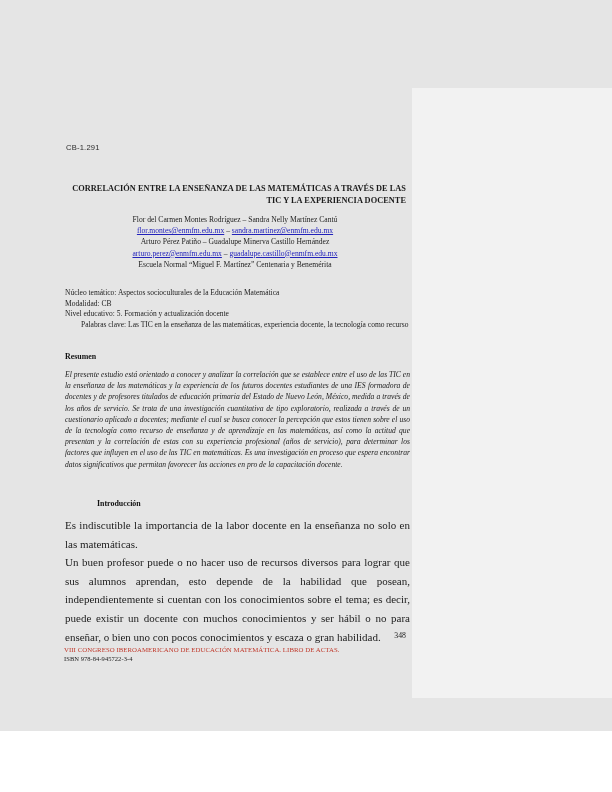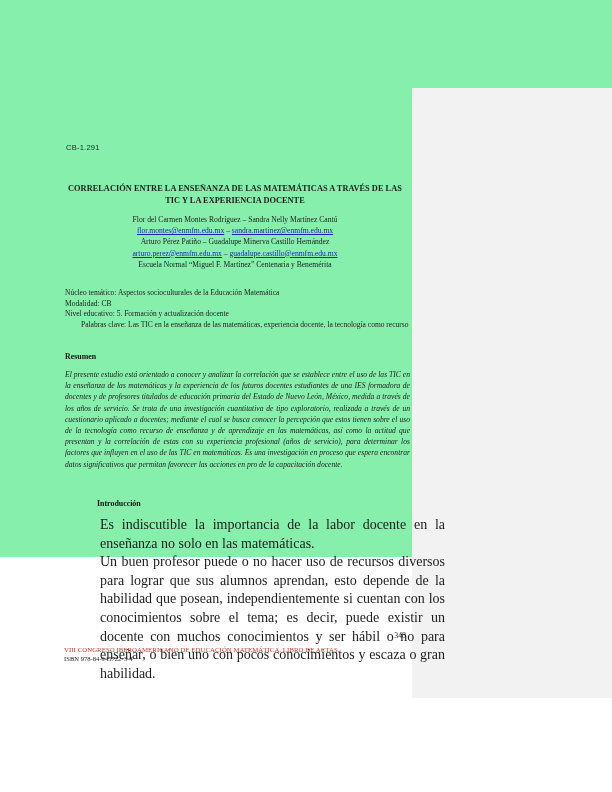--- a/index.html
+++ b/index.html
@@ -12,22 +12,22 @@
     background: #ffffff;
     font-family: "Liberation Serif", serif;
     position: relative;
     overflow: hidden;
   }
   .page {
     position: absolute;
     left: 0;
     top: 0;
     width: 612px;
-    height: 557px;
-    background: #86efac;
+    height: 731px;
+    background: #e5e5e5;
   }
   
   .gray-panel {
     position: absolute;
     left: 412px;
     top: 88px;
     width: 200px;
     height: 610px;
     background: #f2f2f2;
   }
@@ -45,21 +45,21 @@
     font-family: "Liberation Sans", sans-serif;
     font-size: 7.6px;
     color: #2b2b2b;
     letter-spacing: 0.2px;
   }
   .title {
     position: absolute;
     left: 64px;
     top: 183px;
     width: 342px;
-    text-align: center;
+    text-align: right;
     font-size: 8.3px;
     font-weight: bold;
     line-height: 11.6px;
     color: #1a1a1a;
     letter-spacing: 0.05px;
   }
   .authors {
     position: absolute;
     left: 64px;
     top: 214px;
@@ -127,25 +127,24 @@
     position: absolute;
     left: 65px;
     top: 499px;
     padding-left: 32px;
   }
   .intro {
     position: absolute;
     left: 65px;
     top: 516px;
     width: 345px;
-    font-size: 14px;
+    font-size: 11px;
     line-height: 18.6px;
     text-align: justify;
     color: #1c1c1c;
-    margin-left: 35px;
   }
   .intro p {
     margin: 0;
   }
   .page-number {
     position: absolute;
     left: 340px;
     top: 631px;
     width: 66px;
     text-align: right;

